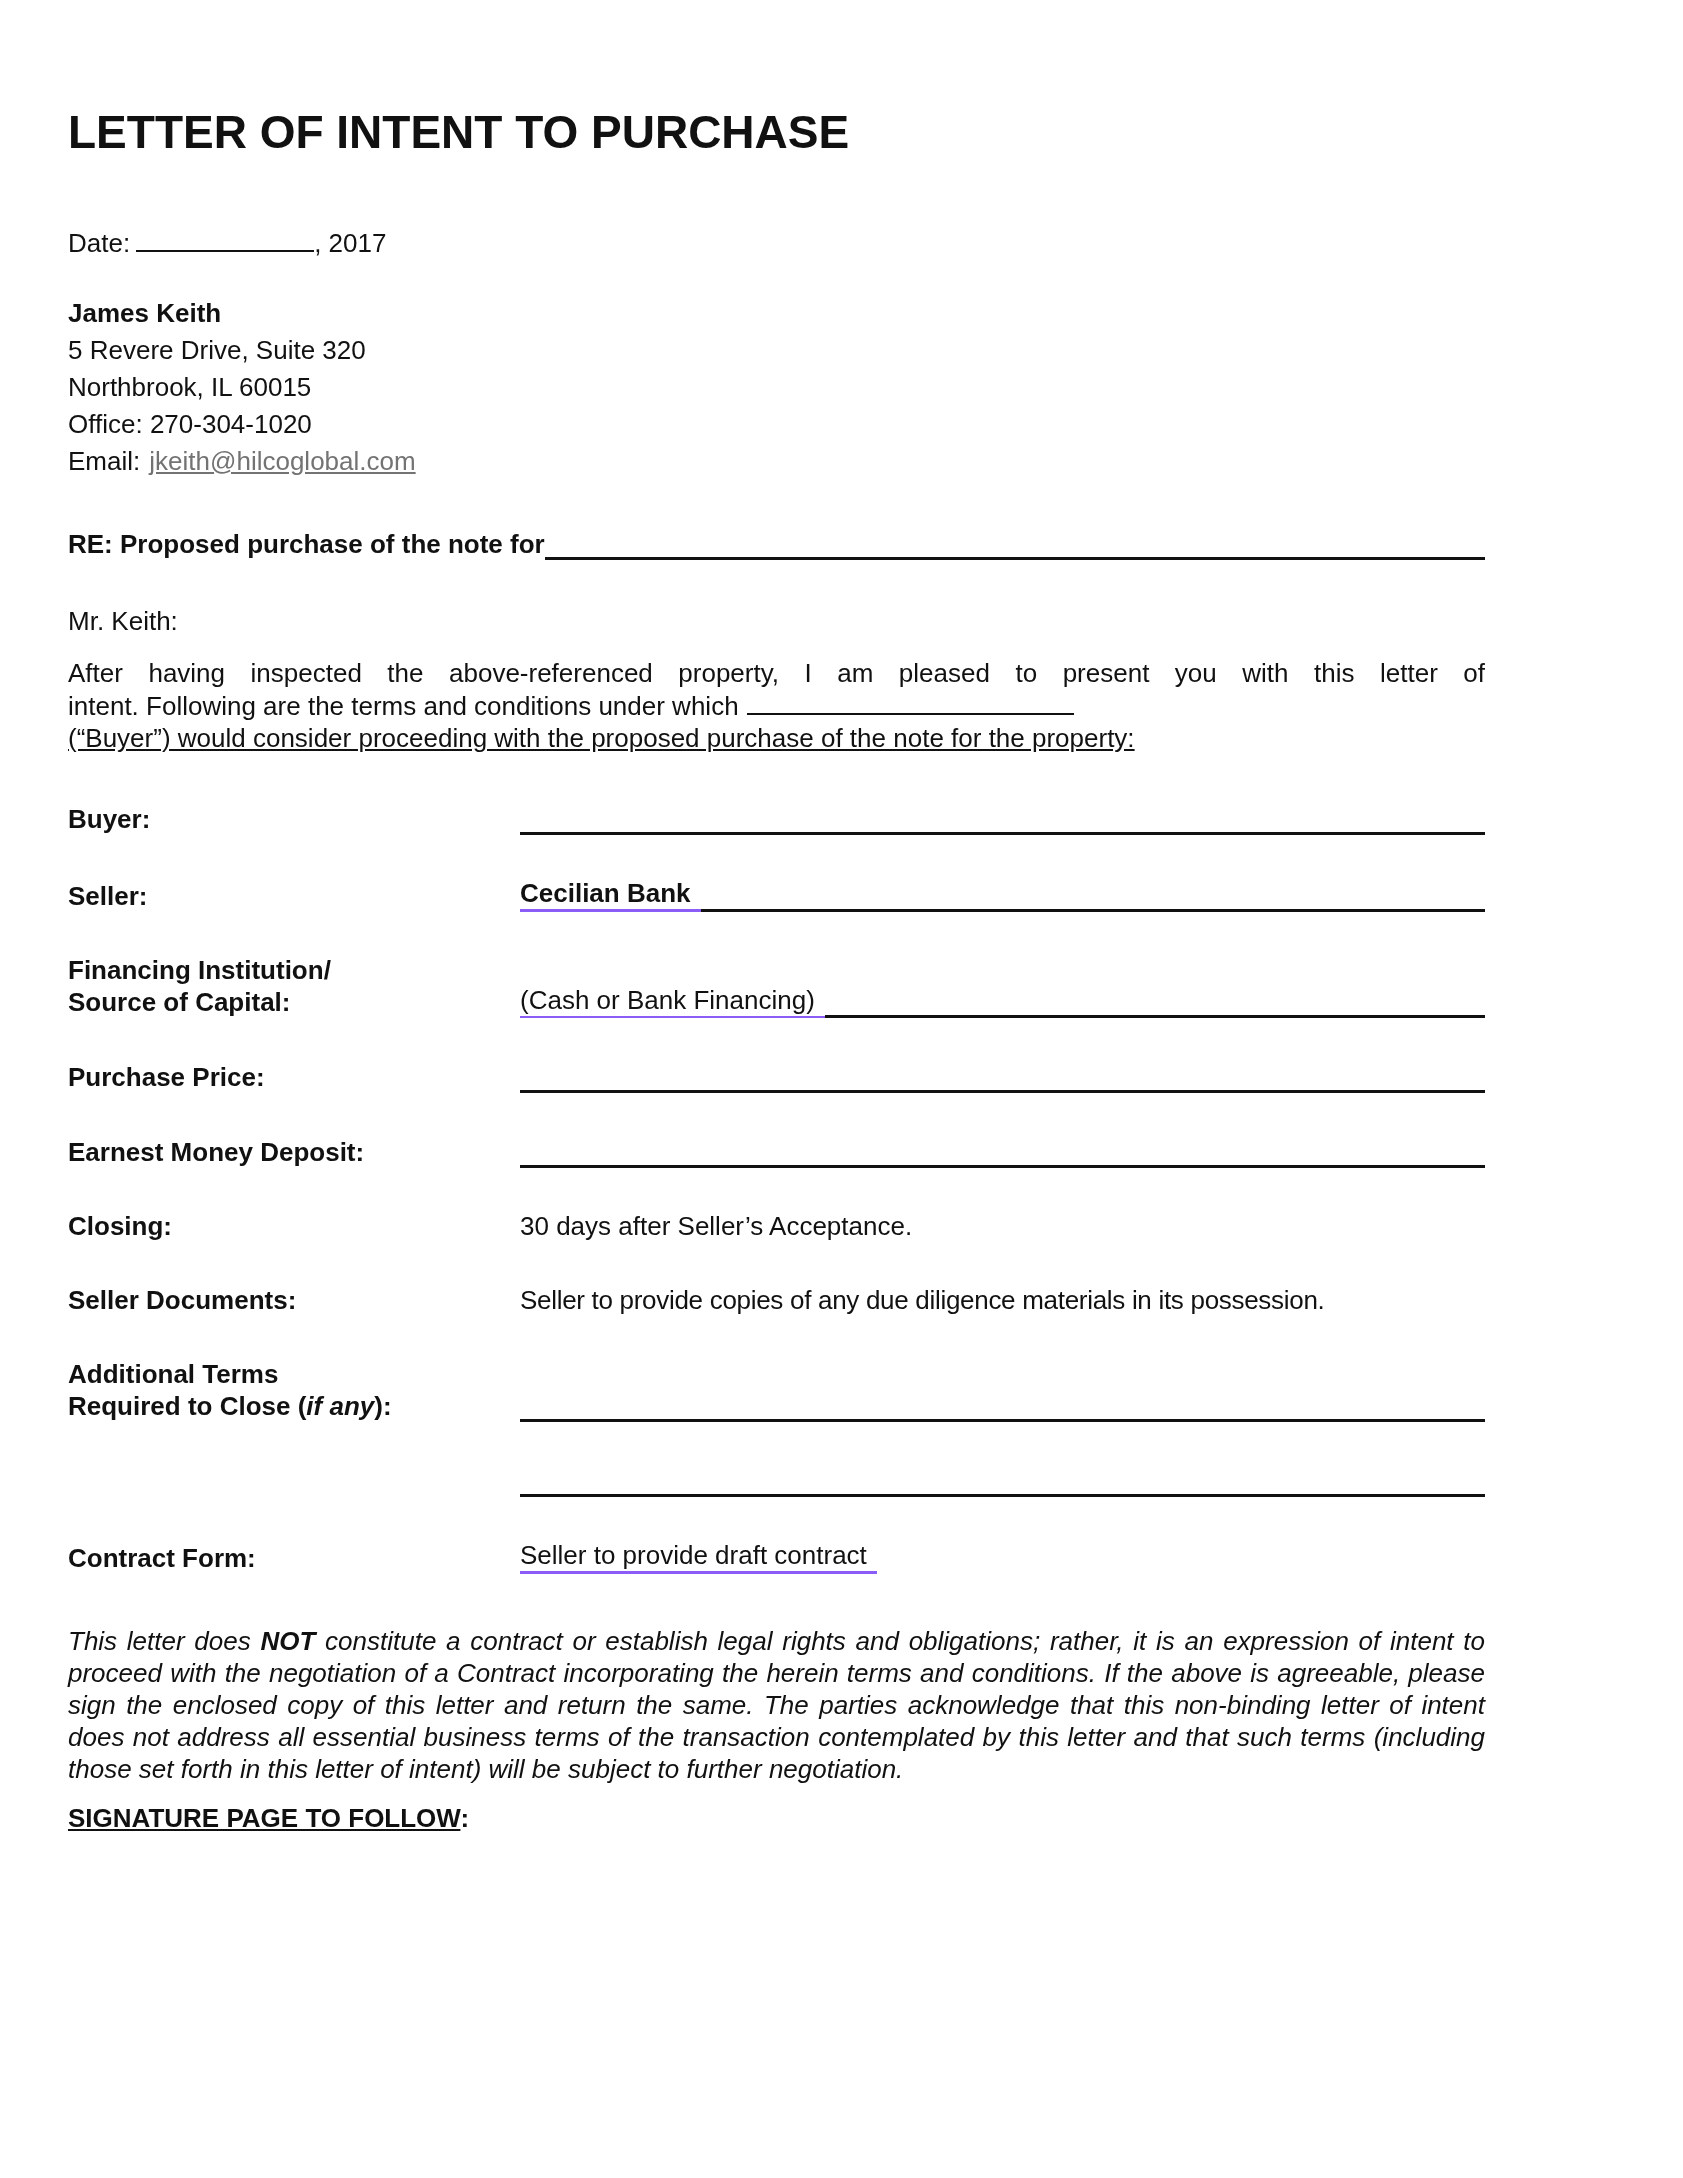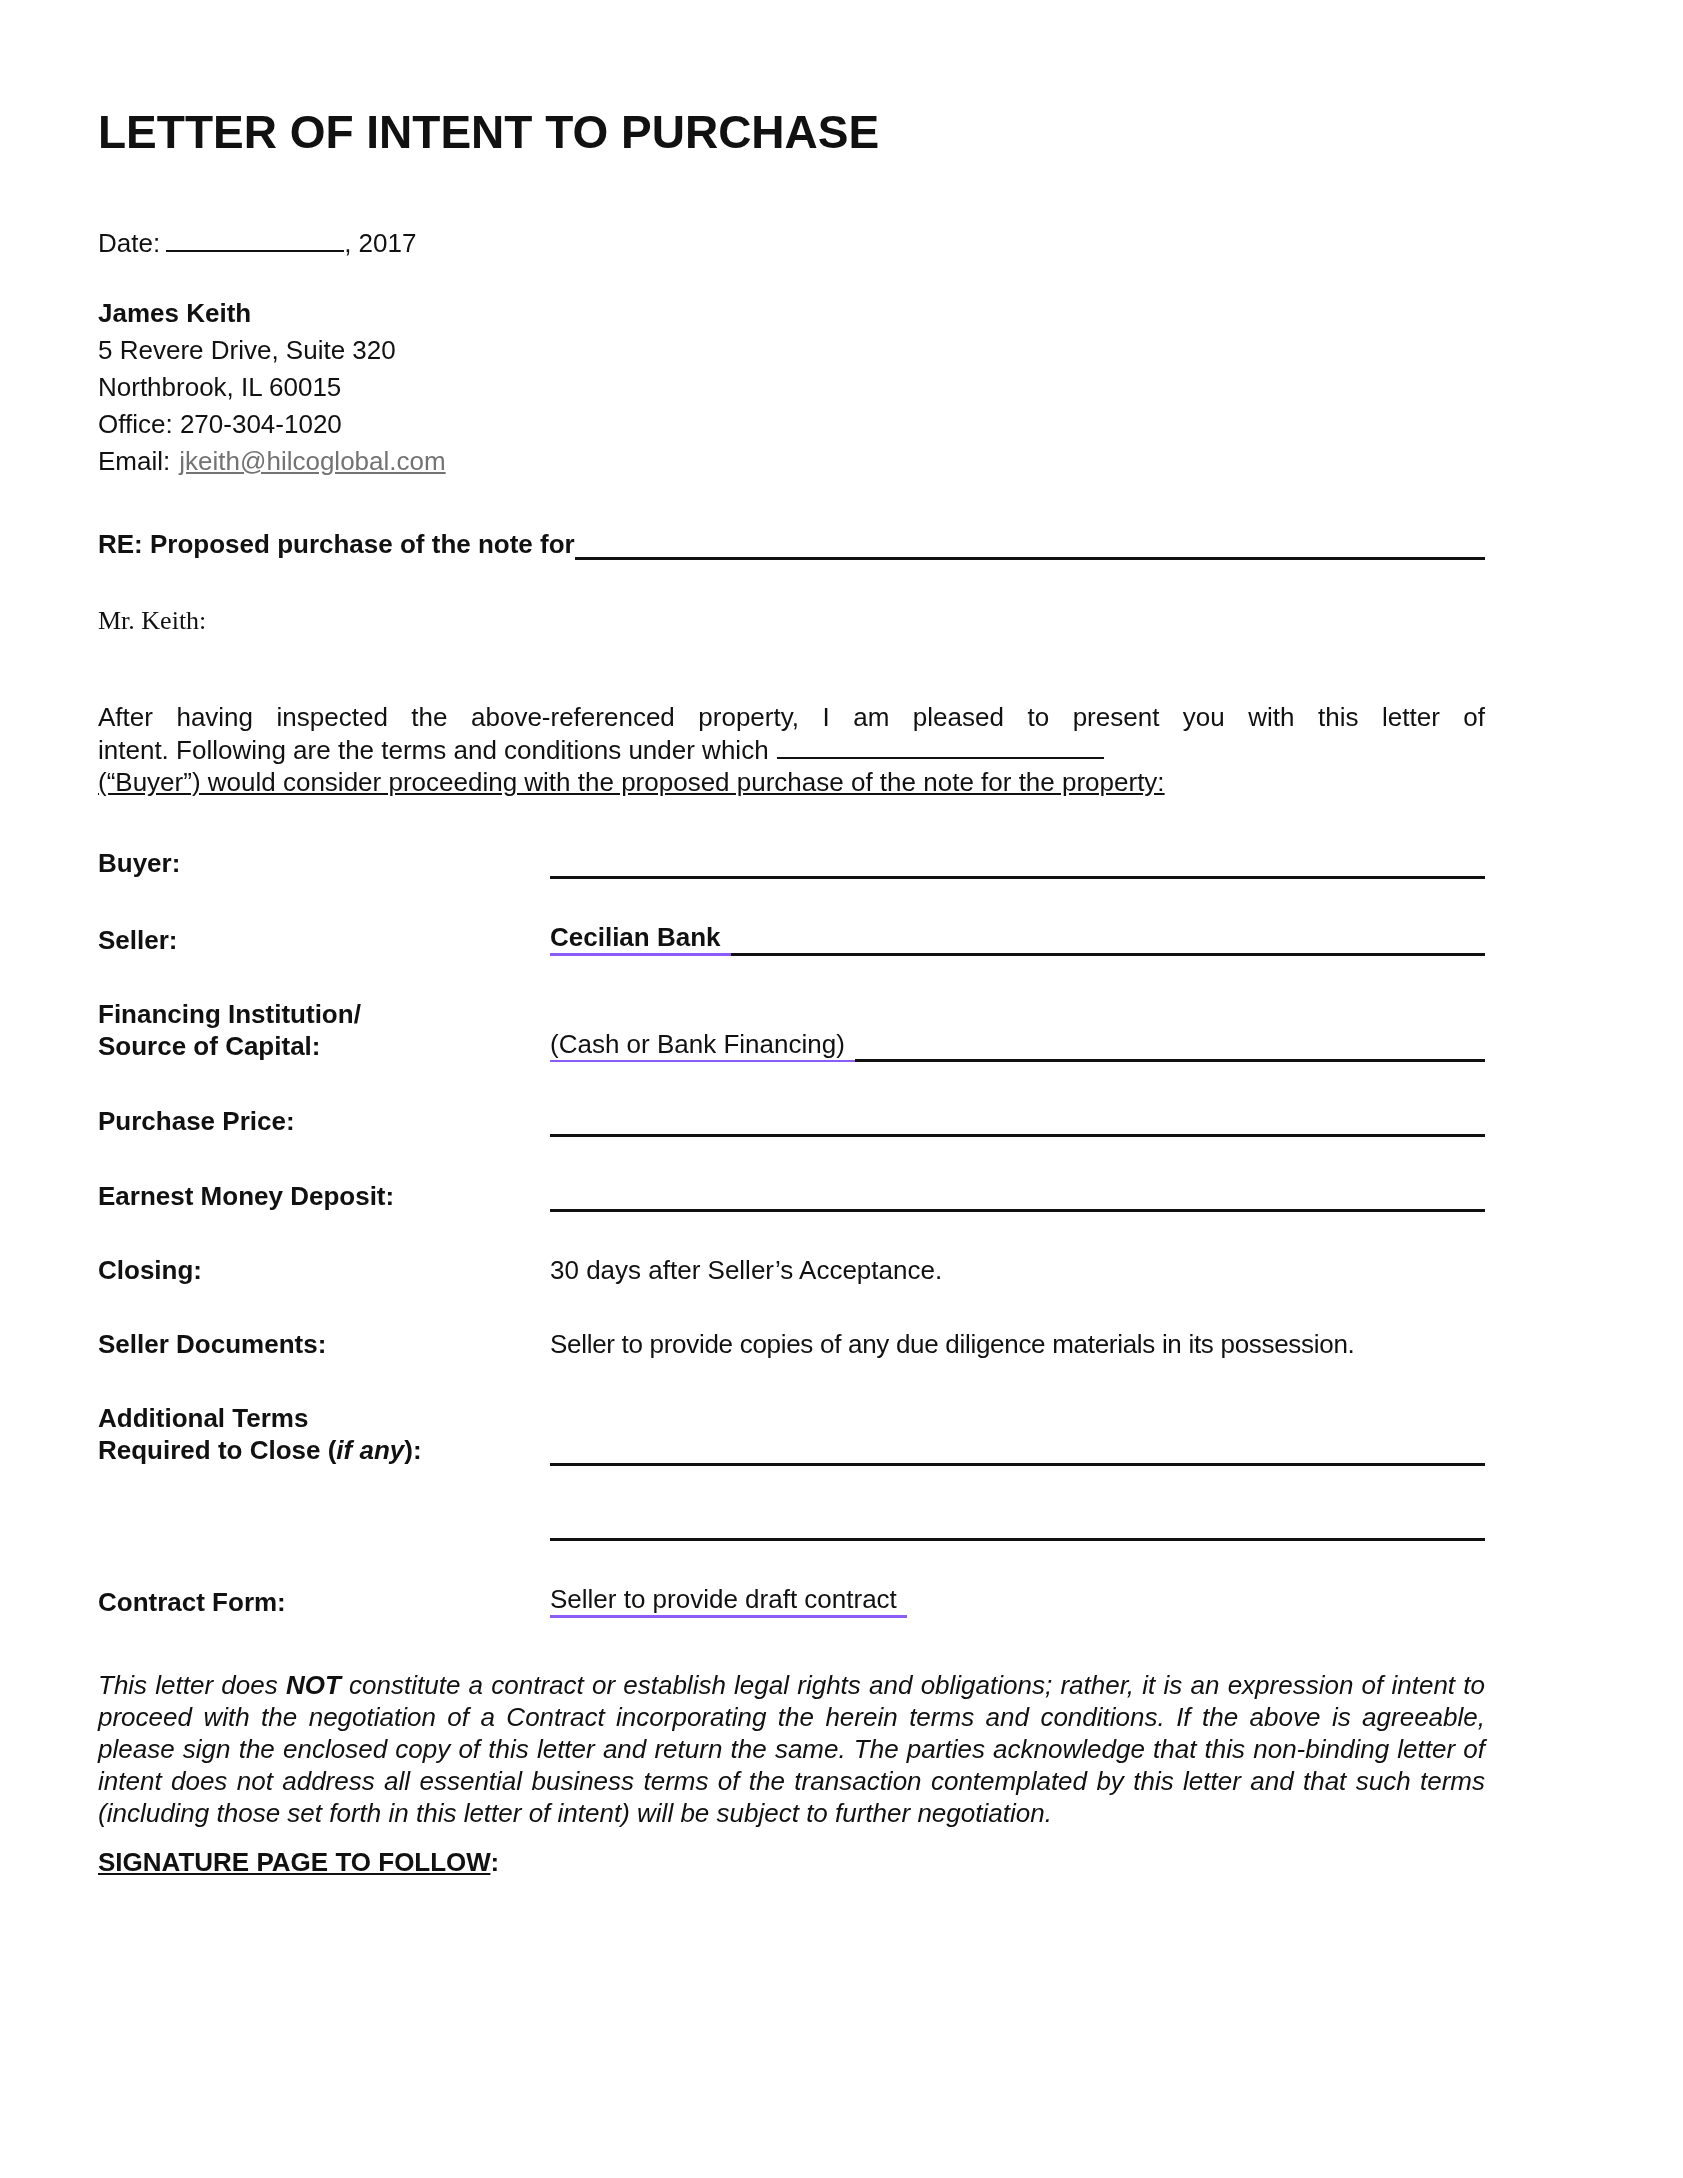--- a/index.html
+++ b/index.html
@@ -3,21 +3,21 @@
 <meta charset="utf-8">
 <style>
   html, body { margin: 0; padding: 0; background: #e8e8e8; }
   .page {
     position: relative;
     width: 1683px;
     height: 2178px;
     margin: 0 auto;
     background: #ffffff;
     box-sizing: border-box;
-    padding: 107px 198px 0 98px;
+    padding: 107px 198px 0 68px;
     font-family: "Liberation Sans", sans-serif;
     font-size: 26px;
     line-height: 32px;
     color: #111111;
   }
   .doc-title {
     font-size: 46px;
     line-height: 50px;
     font-weight: bold;
     letter-spacing: 0px;
@@ -41,21 +41,21 @@
     align-items: flex-end;
     font-weight: bold;
     margin-bottom: 45px;
   }
   .fill-line {
     flex: 1 1 auto;
     border-bottom: 3px solid #111;
     height: 30px;
   }
 
-  .salutation { margin-bottom: 64px; font-family: Liberation Serif, serif; }
+  .salutation { margin-bottom: 20px; }
 
   .intro { margin-bottom: 48px; }
   .intro .l1 { display: block; text-align: justify; text-align-last: justify; }
   .intro .l2 { display: block; }
   .intro .l3 { display: block; text-decoration: underline; }
   .intro-blank { width: 327px; margin-left: 8px; }
 
   .term-row {
     display: flex;
     align-items: flex-end;

